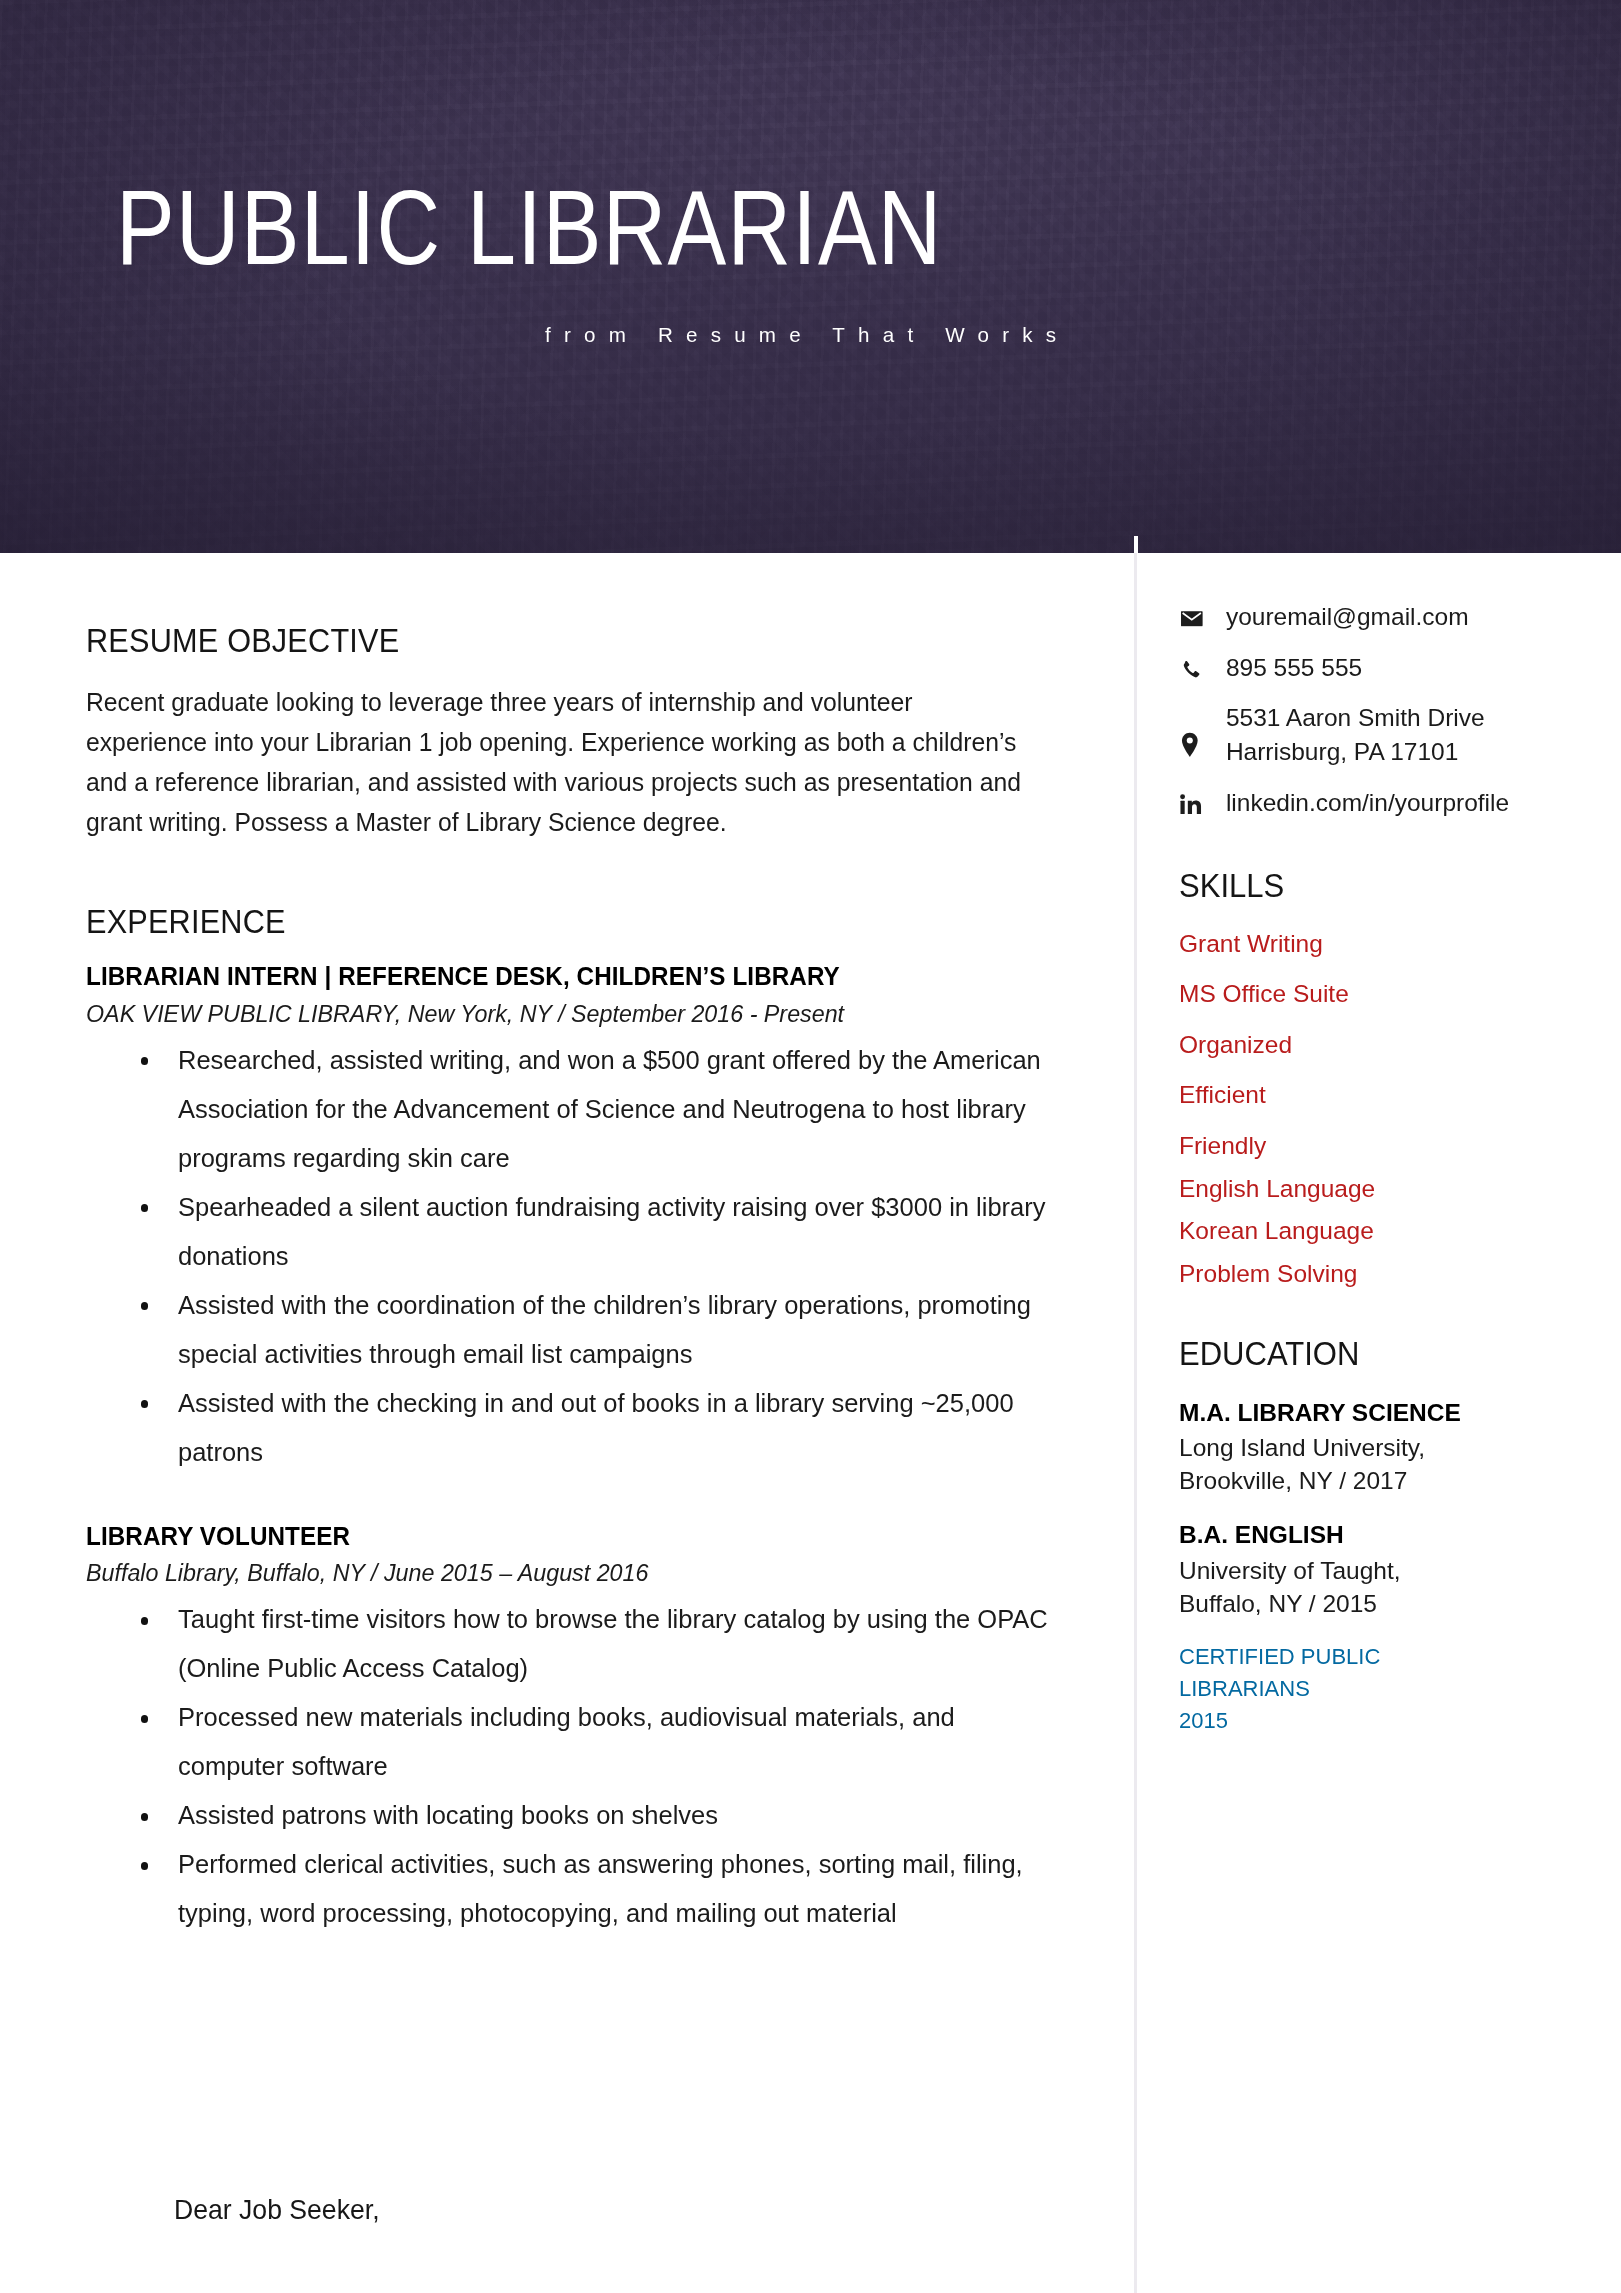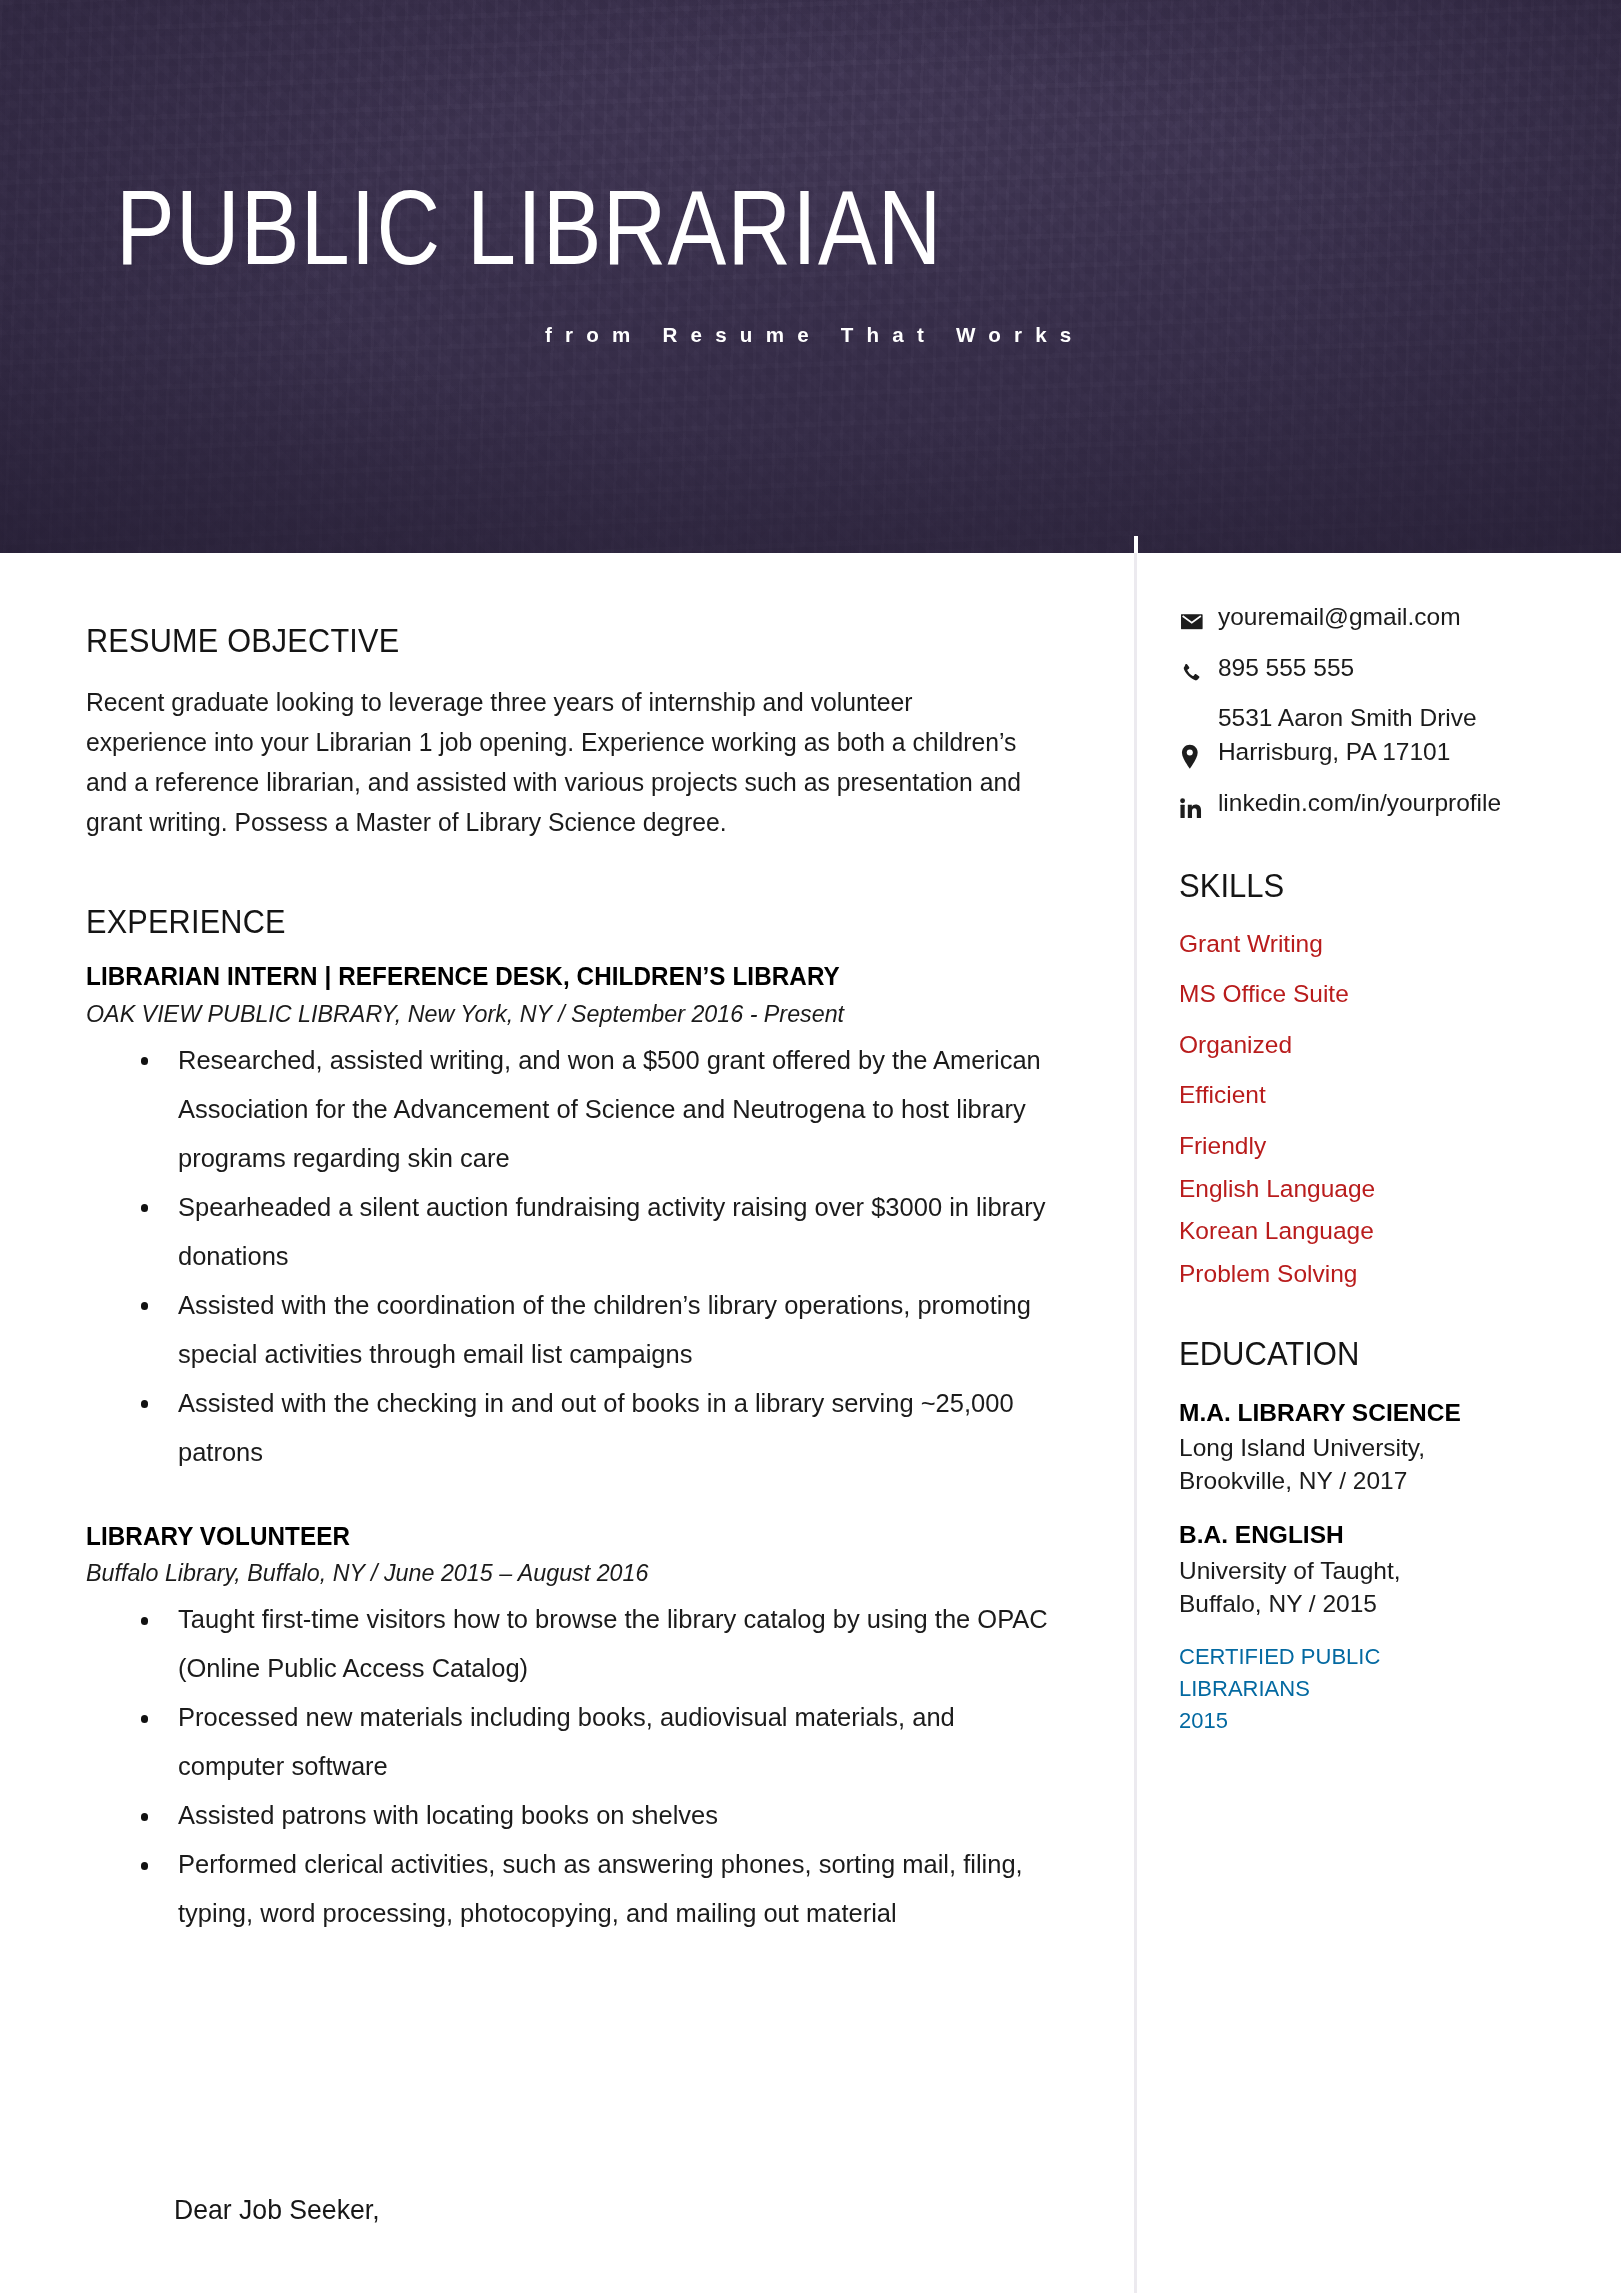--- a/index.html
+++ b/index.html
@@ -77,21 +77,21 @@
     transform-origin: left center;
     font-family: "Liberation Sans Narrow", "Liberation Sans", sans-serif;
   }
   .hdr-subtitle {
     position: absolute;
     left: 545px;
     top: 323px;
     font-size: 20.6px;
     letter-spacing: 13.2px;
     color: #ffffff;
-    font-weight: 700;
+    font-weight: 400;
     white-space: nowrap;
   }
   .hdr-tick {
     position: absolute;
     left: 1134px;
     top: 536px;
     width: 3.9px;
     height: 17.6px;
     background: #ffffff;
   }
@@ -206,22 +206,23 @@
   .right-col {
     position: absolute;
     left: 1179px;
     top: 0;
     width: 412px;
   }
 
   .contact-list { margin-top: 47px; }
   .contact-row {
     display: flex;
-    align-items: flex-end;
+    align-items: center;
     margin-bottom: 16.7px;
+    gap: 8px;
   }
   .contact-row .ci {
     width: 33px;
     min-width: 33px;
     display: flex;
     justify-content: flex-start;
     align-items: center;
     padding-top: 3.9px;
   }
   .contact-row.addr .ci { align-items: center; padding-top: 19.6px; }

